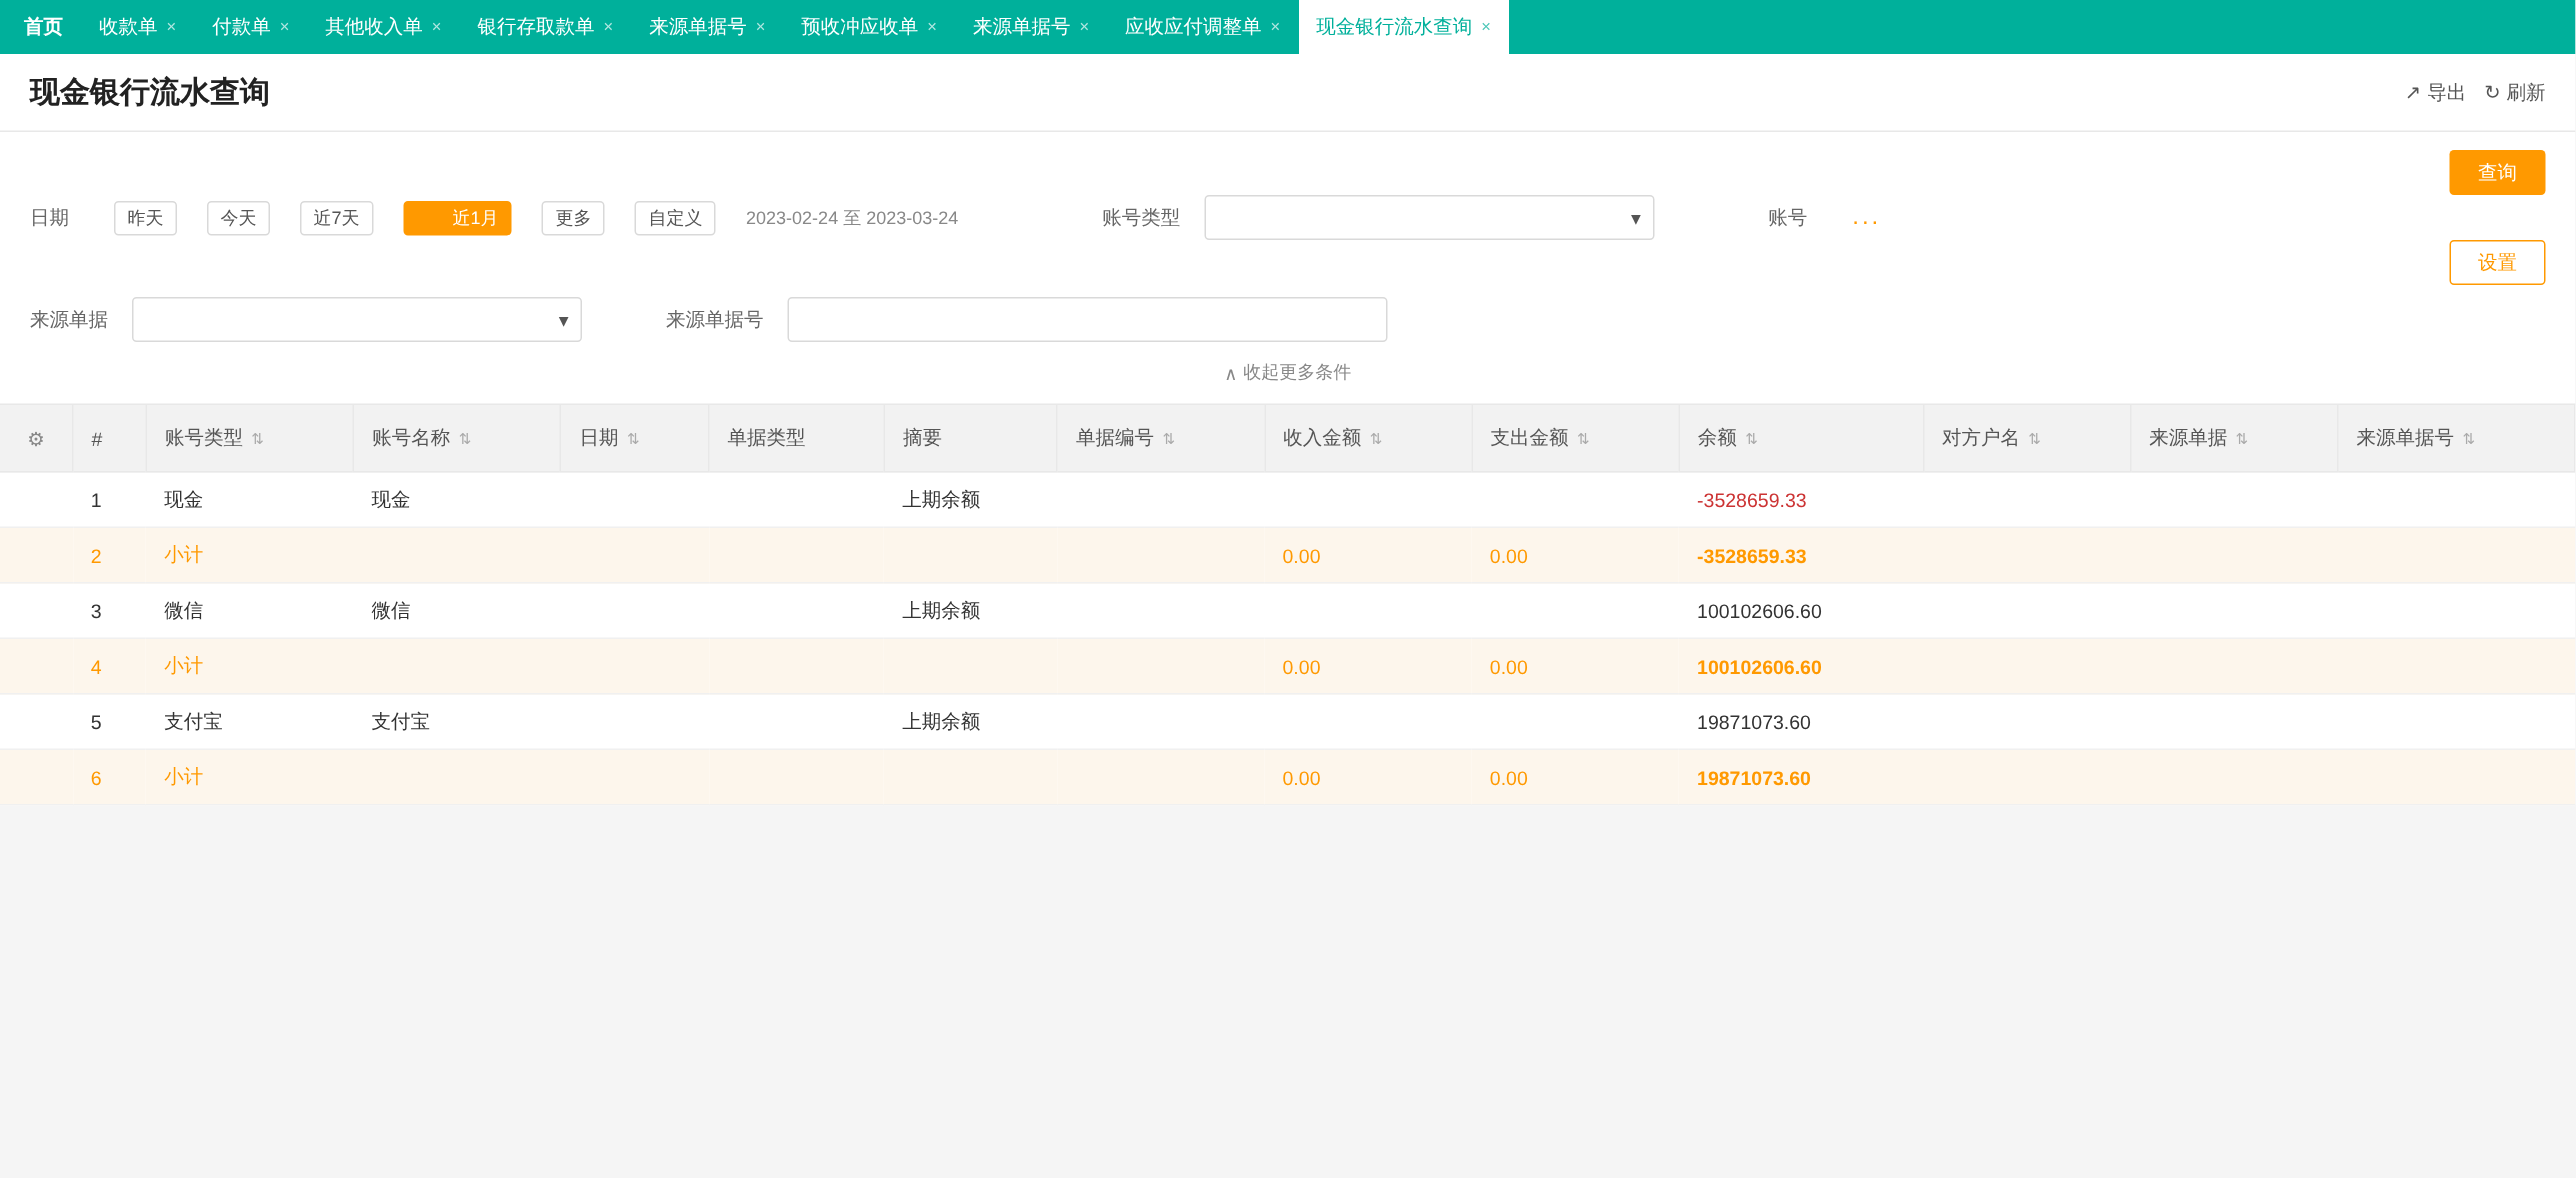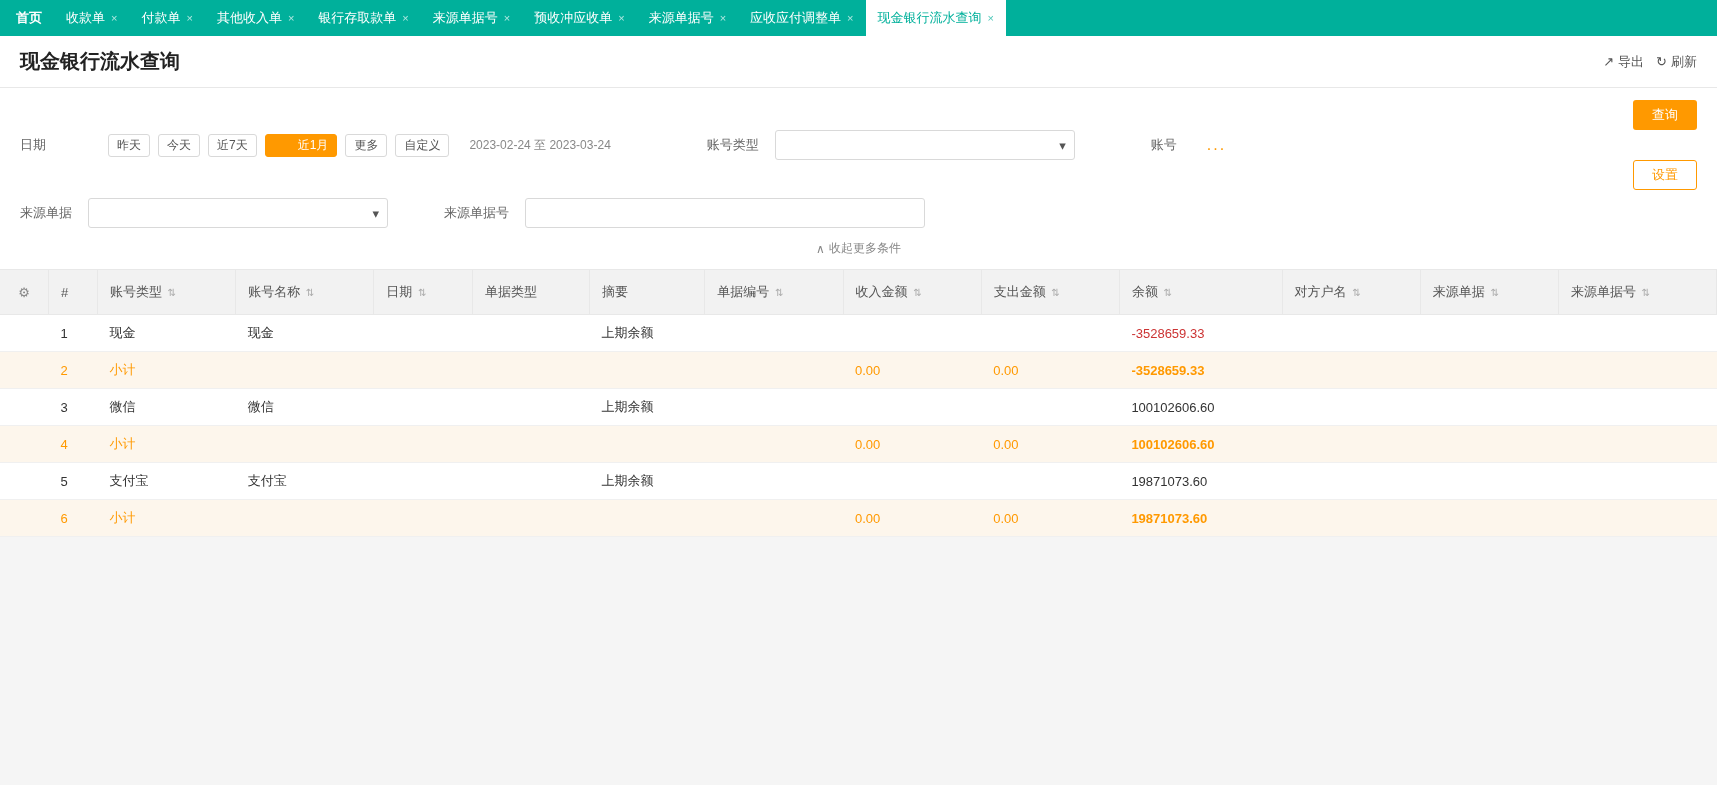--- a/index.html
+++ b/index.html
@@ -77,22 +77,21 @@
       gap: 16px;
       margin-bottom: 8px;
     }
     .filter-label {
       color: #666;
       white-space: nowrap;
       min-width: 40px;
     }
     .date-options {
       display: flex;
-      gap: 8px;
-      margin-left: 32px;
+      gap: 20px;
     }
     .date-btn {
       padding: 2px 8px;
       border: 1px solid #d9d9d9;
       border-radius: 3px;
       cursor: pointer;
       background: #fff;
       color: #555;
       font-size: 12px;
     }

